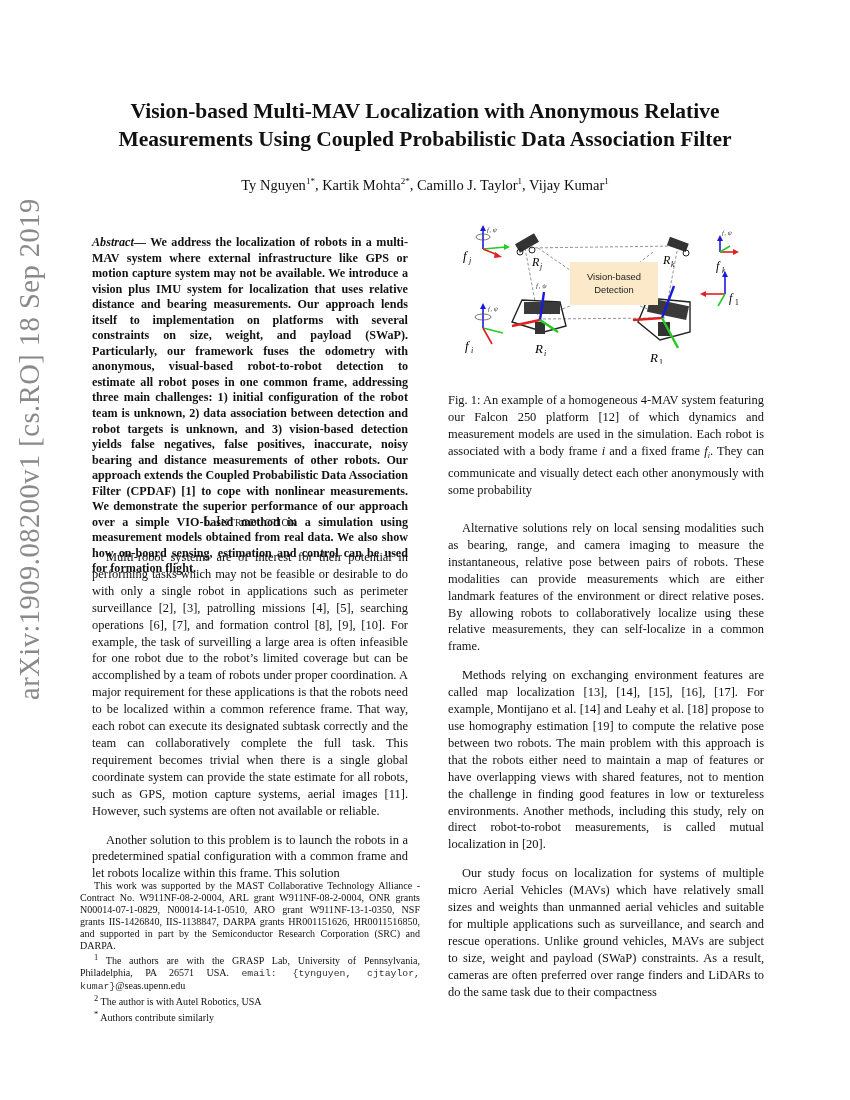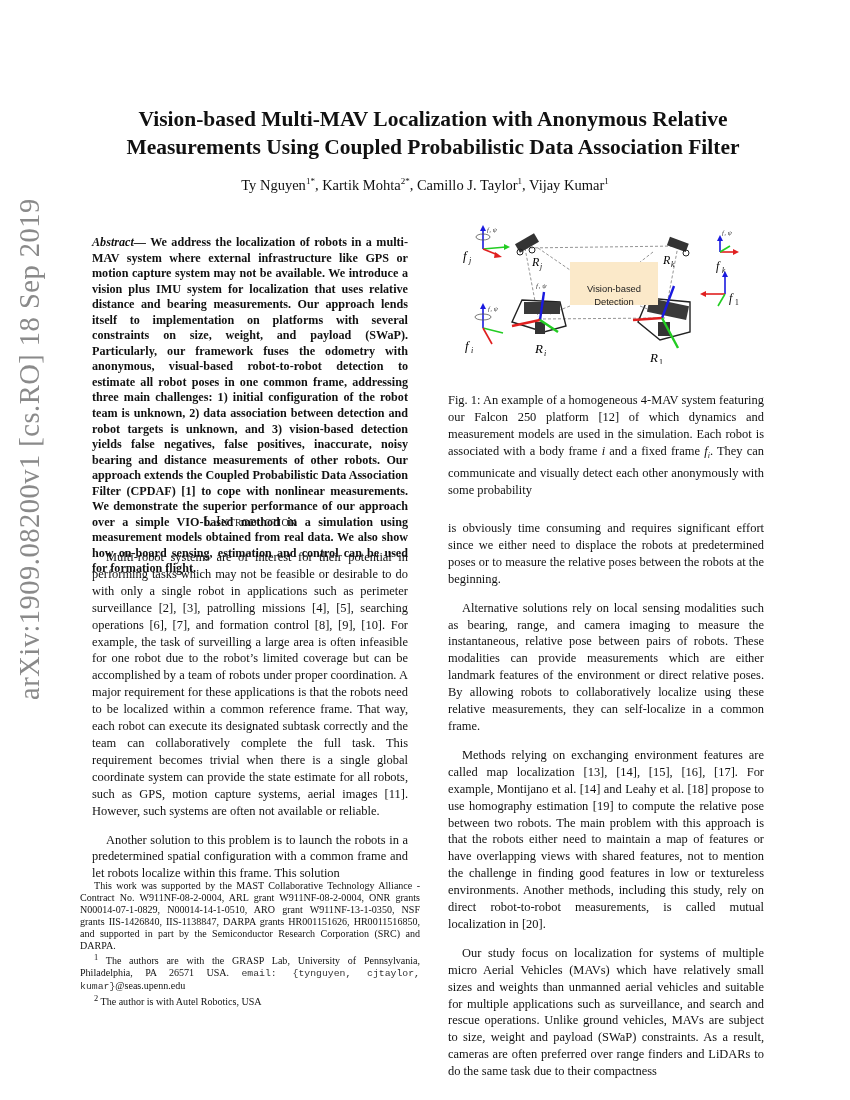--- a/index.html
+++ b/index.html
@@ -30,32 +30,32 @@
   .abstract .abs-label { font-style: italic; font-weight: bold; }
   .section-heading { position: absolute; left: 80px; top: 514px; width: 340px; text-align: center; font-size: 14px; font-variant: small-caps; letter-spacing: 0.3px; }
   .intro { top: 537px; }
   .footnotes { position: absolute; left: 80px; top: 880px; width: 340px; font-size: 10.05px; line-height: 12px; text-align: justify; }
   .footnotes p { margin: 0; }
   .mono { font-family: "Liberation Mono", "DejaVu Sans Mono", monospace; font-size: 9.8px; color: #333; }
   .figure { position: absolute; left: 450px; top: 222px; width: 300px; height: 142px; }
   .fig-label-box {
     position: absolute; left: 570px; top: 262px; width: 88px; height: 43px;
     background: #fbe9c9; font-family: "Liberation Sans", "DejaVu Sans", sans-serif;
-    font-size: 9.4px; text-align: center; line-height: 13px; padding-top: 20px; box-sizing: border-box; color: #222;
+    font-size: 9.4px; text-align: center; line-height: 13px; padding-top: 8px; box-sizing: border-box; color: #222;
   }
   .caption { top: 380px; }
   .right-body { top: 508px; }
   .math { font-style: italic; }
 </style>
 </head>
 <body>
 
 <div class="arxiv-stamp">arXiv:1909.08200v1  [cs.RO]  18 Sep 2019</div>
 
-<h1 class="title" style="margin:8px;font-family:Liberation Serif, serif;">Vision-based Multi-MAV Localization with Anonymous Relative Measurements Using Coupled Probabilistic Data Association Filter</h1>
+<h1 class="title" style="margin:0;font-family:Liberation Serif, serif;">Vision-based Multi-MAV Localization with Anonymous Relative Measurements Using Coupled Probabilistic Data Association Filter</h1>
 
 <div class="authors">
   <span>Ty Nguyen</span><sup>1*</sup>,
   <span>Kartik Mohta</span><sup>2*</sup>,
   <span>Camillo J. Taylor</span><sup>1</sup>,
   <span>Vijay Kumar</span><sup>1</sup>
 </div>
 
 <div class="col left-col abstract">
   <p><span class="abs-label">Abstract</span><span>— We address the localization of robots in a multi-MAV system where external infrastructure like GPS or motion capture system may not be available. We introduce a vision plus IMU system for localization that uses relative distance and bearing measurements. Our approach lends itself to implementation on platforms with several constraints on size, weight, and payload (SWaP). Particularly, our framework fuses the odometry with anonymous, visual-based robot-to-robot detection to estimate all robot poses in one common frame, addressing three main challenges: 1) initial configuration of the robot team is unknown, 2) data association between detection and robot targets is unknown, and 3) vision-based detection yields false negatives, false positives, inaccurate, noisy bearing and distance measurements of other robots. Our approach extends the Coupled Probabilistic Data Association Filter (CPDAF) [1] to cope with nonlinear measurements. We demonstrate the superior performance of our approach over a simple VIO-based method in a simulation using measurement models obtained from real data. We also show how on-board sensing, estimation and control can be used for formation flight.</span></p>
@@ -65,20 +65,21 @@
 
 <div class="col left-col intro">
   <p class="indent">Multi-robot systems are of interest for their potential in performing tasks which may not be feasible or desirable to do with only a single robot in applications such as perimeter surveillance [2], [3], patrolling missions [4], [5], searching operations [6], [7], and formation control [8], [9], [10]. For example, the task of surveilling a large area is often infeasible for one robot due to the robot’s limited coverage but can be accomplished by a team of robots under proper coordination. A major requirement for these applications is that the robots need to be localized within a common reference frame. That way, each robot can execute its designated subtask correctly and the team can collaboratively complete the full task. This requirement becomes trivial when there is a single global coordinate system can provide the state estimate for all robots, such as GPS, motion capture systems, aerial images [11]. However, such systems are often not available or reliable.</p>
   <p class="indent">Another solution to this problem is to launch the robots in a predetermined spatial configuration with a common frame and let robots localize within this frame. This solution</p>
 </div>
 
 <div class="footnotes">
   <p class="indent">This work was supported by the MAST Collaborative Technology Alliance - Contract No. W911NF-08-2-0004, ARL grant W911NF-08-2-0004, ONR grants N00014-07-1-0829, N00014-14-1-0510, ARO grant W911NF-13-1-0350, NSF grants IIS-1426840, IIS-1138847, DARPA grants HR001151626, HR0011516850, and supported in part by the Semiconductor Research Corporation (SRC) and DARPA.</p>
   <p class="indent"><sup>1</sup><span> The authors are with the GRASP Lab, University of Pennsylvania, Philadelphia, PA 26571 USA. </span><span class="mono">email: {tynguyen, cjtaylor, kumar}</span><span>@seas.upenn.edu</span></p>
   <p class="indent"><sup>2</sup><span> The author is with Autel Robotics, USA</span></p>
+  <p class="indent"><sup>*</sup><span> Authors contribute similarly</span></p>
 </div>
 
 <div class="figure">
   <svg width="300" height="142" viewBox="0 0 300 142">
 
     <g stroke="#888" stroke-width="0.9" stroke-dasharray="3,2" fill="none">
       <line x1="75" y1="26" x2="228" y2="24"></line>
       <line x1="75" y1="26" x2="88" y2="95"></line>
       <line x1="228" y1="24" x2="215" y2="93"></line>
       <line x1="88" y1="97" x2="215" y2="96"></line>
@@ -175,17 +176,16 @@
 <div class="fig-label-box">
   <div>Vision-based</div>
   <div>Detection</div>
 </div>
 
 <div class="col right-col caption">
   <p><span>Fig. 1: An example of a homogeneous 4-MAV system featuring our Falcon 250 platform [12] of which dynamics and measurement models are used in the simulation. Each robot is associated with a body frame </span><span class="math">i</span><span> and a fixed frame </span><span class="math">f</span><sub class="math" style="font-size:8px">i</sub><span>. They can communicate and visually detect each other anonymously with some probability</span></p>
 </div>
 
 <div class="col right-col right-body">
-  <p>is obviously time consuming and requires significant effort since we either need to displace the robots at predetermined poses or to measure the relative poses between the robots at the beginning.</p>
   <p class="indent">Alternative solutions rely on local sensing modalities such as bearing, range, and camera imaging to measure the instantaneous, relative pose between pairs of robots. These modalities can provide measurements which are either landmark features of the environment or direct relative poses. By allowing robots to collaboratively localize using these relative measurements, they can self-localize in a common frame.</p>
   <p class="indent">Methods relying on exchanging environment features are called map localization [13], [14], [15], [16], [17]. For example, Montijano et al. [14] and Leahy et al. [18] propose to use homography estimation [19] to compute the relative pose between two robots. The main problem with this approach is that the robots either need to maintain a map of features or have overlapping views with shared features, not to mention the challenge in finding good features in low or textureless environments. Another methods, including this study, rely on direct robot-to-robot measurements, is called mutual localization in [20].</p>
   <p class="indent">Our study focus on localization for systems of multiple micro Aerial Vehicles (MAVs) which have relatively small sizes and weights than unmanned aerial vehicles and suitable for multiple applications such as surveillance, and search and rescue operations. Unlike ground vehicles, MAVs are subject to size, weight and payload (SWaP) constraints. As a result, cameras are often preferred over range finders and LiDARs to do the same task due to their compactness</p>
 </div>
 
 </body></html>

